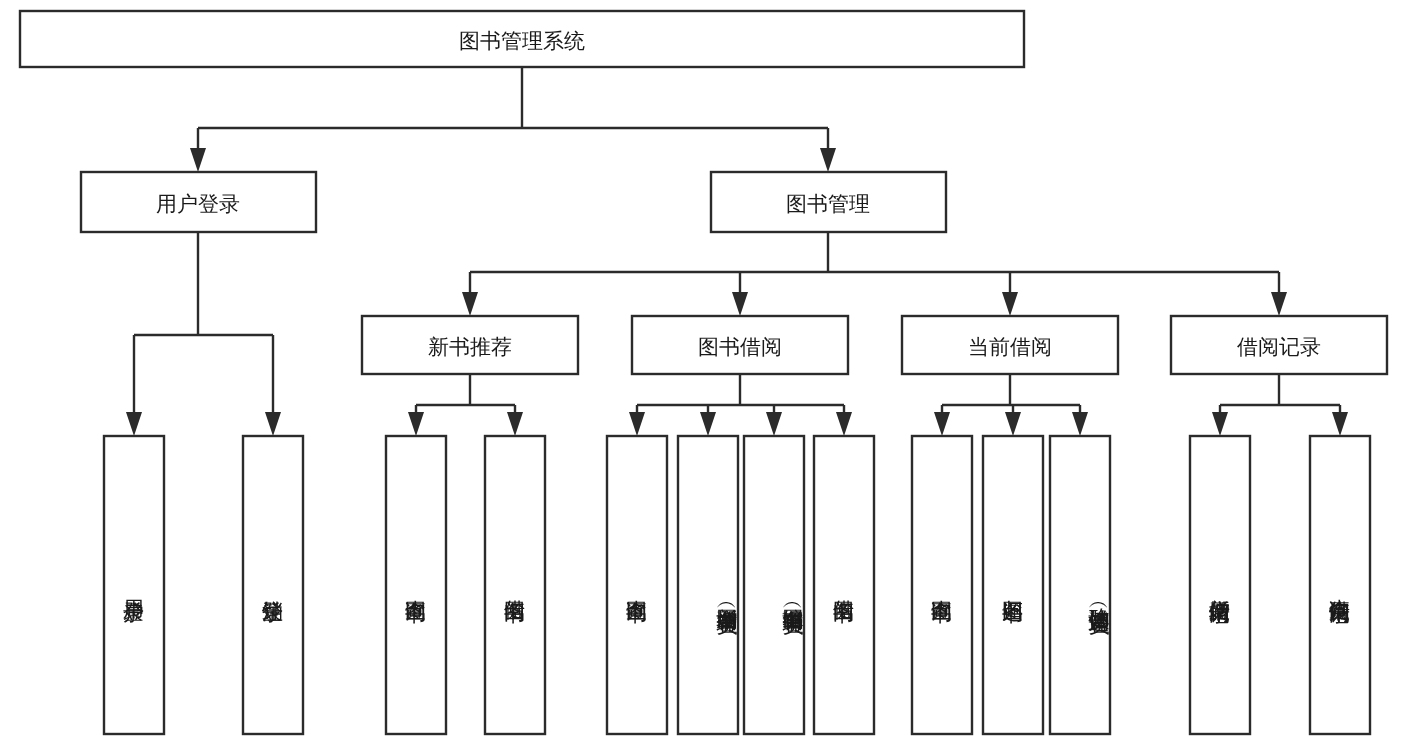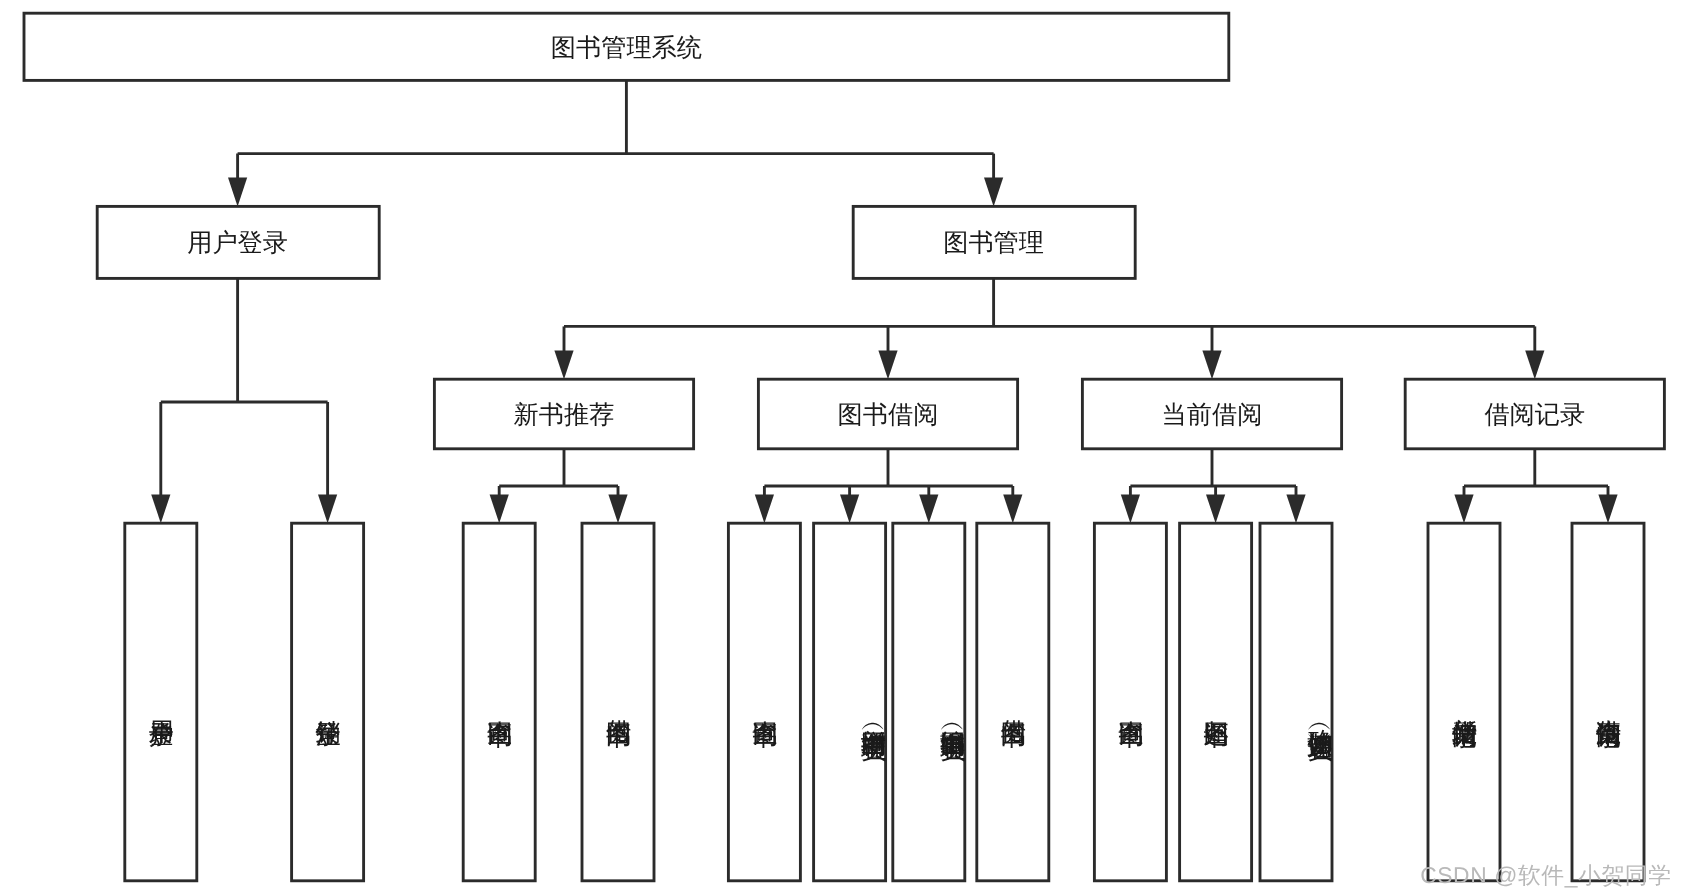--- a/index.html
+++ b/index.html
@@ -213,15 +213,14 @@
   <div class="leaf-label centered" style="left:912px; top:436px; width:60px; height:298px;">查询图书</div>
 
   <div class="leaf-label centered" style="left:983px; top:436px; width:60px; height:298px;">归还图书</div>
 
   <div class="leaf-label" style="left:1050px; top:436px; width:60px; height:298px; padding-top:10px;">确认归还（管理员）</div>
 
   <div class="leaf-label centered" style="left:1190px; top:436px; width:60px; height:298px;">新增借阅记录</div>
 
   <div class="leaf-label centered" style="left:1310px; top:436px; width:60px; height:298px;">查询借阅记录</div>
 
-  <div class="watermark">CSDN @软件_小贺同学</div>
 
 </div>
 
 </body></html>

